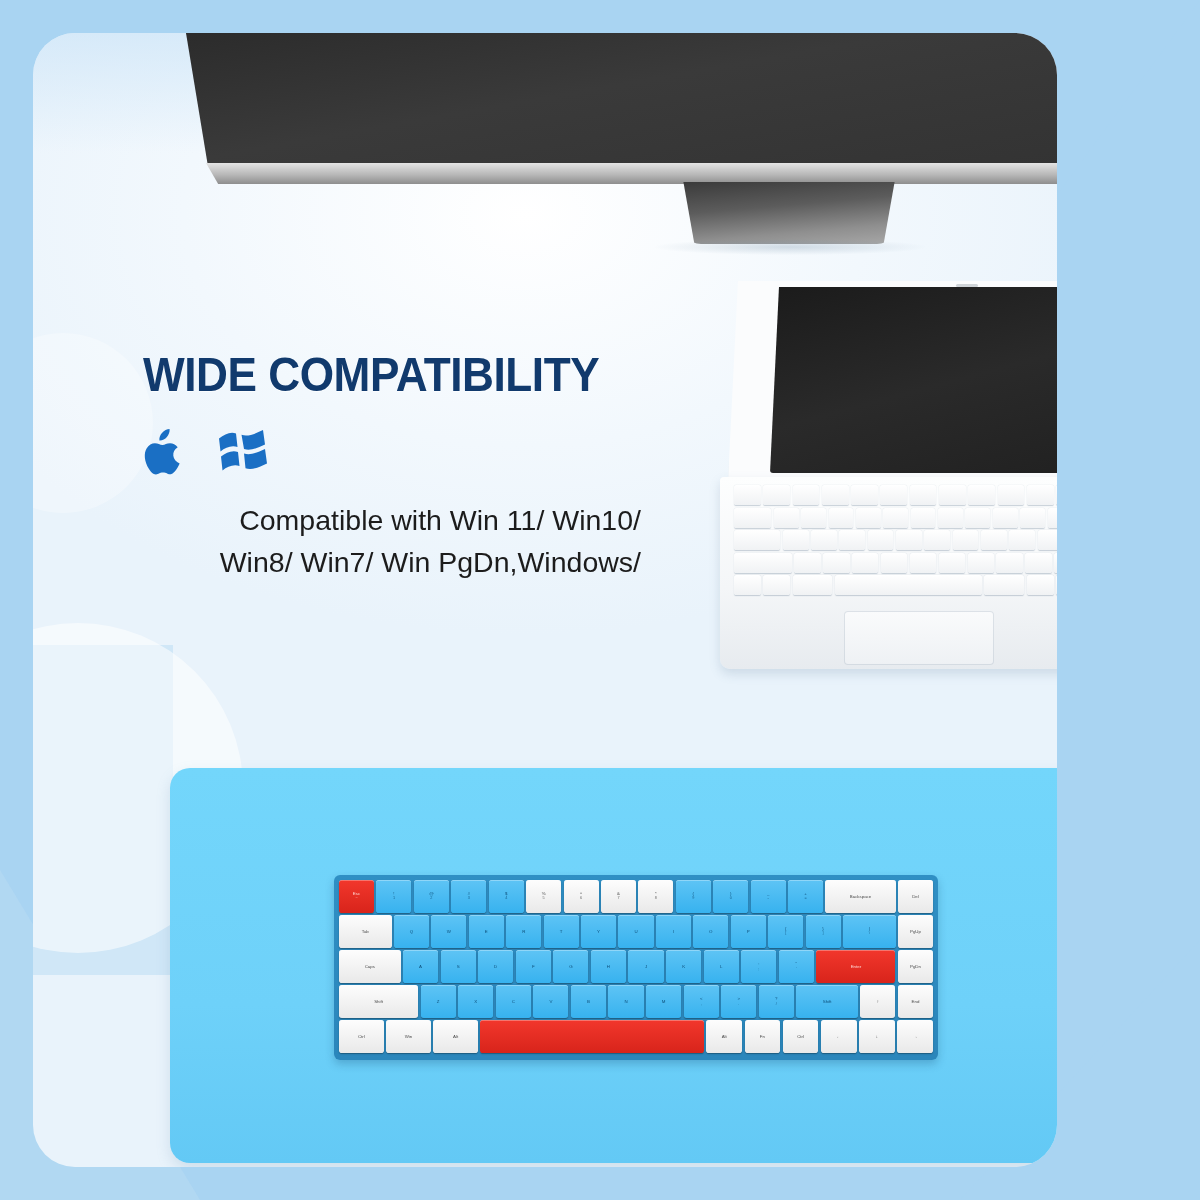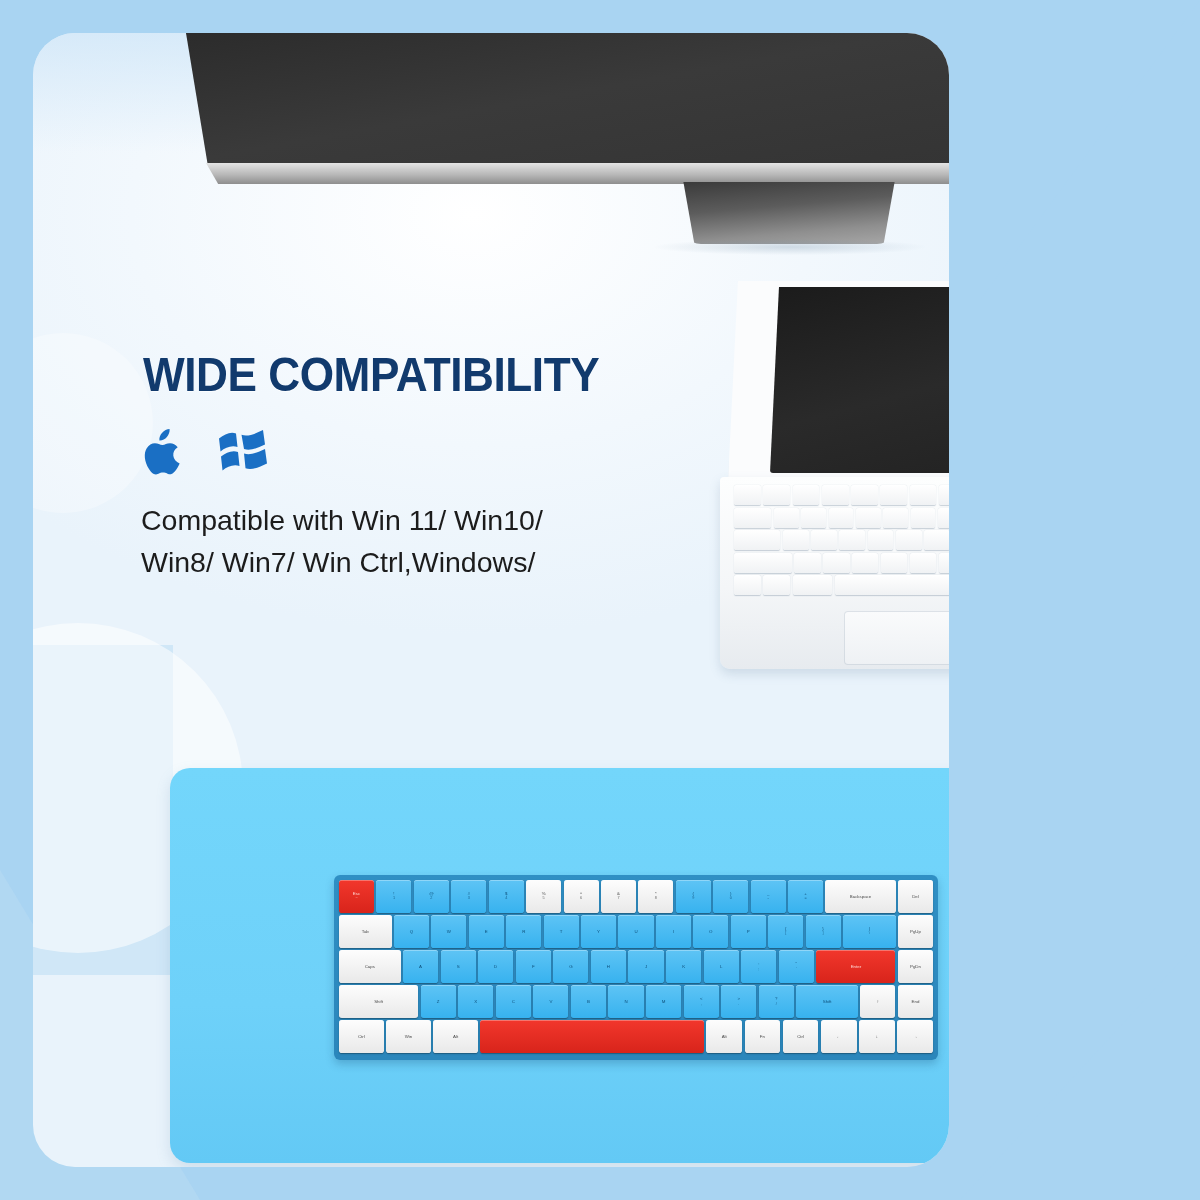--- a/index.html
+++ b/index.html
@@ -36,21 +36,21 @@
     width:200px; height:330px;
     background:#b3d8f2;
     clip-path:polygon(0 0, 0 100%, 100% 100%);
     opacity:.85;
   }
 
   
   .card {
     position:absolute;
     left:33px; top:33px;
-    width:916px; height:1134px;
+    width:1024px; height:1134px;
     background:
       radial-gradient(ellipse 620px 420px at 48% 16%, #ffffff 0%, #f2f8fd 55%, #e9f3fb 100%);
     border-radius:42px;
     overflow:hidden;
   }
 
   
   .deco-circle-1 {
     position:absolute; left:-120px; top:590px;
     width:330px; height:330px; border-radius:50%;
@@ -149,21 +149,21 @@
     white-space:nowrap;
     text-shadow:0 1px 0 rgba(255,255,255,.7);
   }
   .logos { position:absolute; left:110px; top:396px; display:flex; align-items:center; gap:34px; }
   .logo-apple svg, .logo-windows svg { display:block; }
   .body-copy {
     position:absolute; left:108px; top:466px; width:500px;
     font-size:28.5px; line-height:42px;
     color:#1c1c1c;
   }
-  .body-copy span { display:block; }
+  .body-copy span { display:block;text-align:right; }
 
   
   .mat {
     position:absolute; left:137px; top:735px;
     width:930px; height:395px;
     background:linear-gradient(180deg,#73d6fb 0%, #6ed1f9 60%, #63c9f5 100%);
     border-radius:20px;
     box-shadow:0 6px 14px rgba(110,150,180,.22);
   }
 
@@ -312,21 +312,21 @@
           <path fill="#1a6fc4" d="M2 8.5C7.5 4.5 13 1.5 19 3.5l1.5 13.5C14.5 15 8.5 17.5 3.5 21.5L2 8.5z"></path>
           <path fill="#1a6fc4" d="M24.5 4.8C31 7.2 38.5 3.5 46 0l2 14.5c-7.5 3.5-14.5 6.8-21 4.6L24.5 4.8z"></path>
           <path fill="#1a6fc4" d="M4 26.5c5-4 11-6.5 17-4.6L22.5 36C16.5 34 10.5 36.5 5.5 40.5L4 26.5z"></path>
           <path fill="#1a6fc4" d="M27 23.5c6.5 2.2 13.5-1.1 21-4.6L50 33.5c-7.5 3.5-15 7.2-21.5 4.8L27 23.5z"></path>
         </svg>
       </span>
     </div>
 
     <div class="body-copy">
       <span>Compatible with Win 11/ Win10/</span>
-      <span>Win8/ Win7/ Win Ctrl,Windows/</span>
+      <span>Win8/ Win7/ Win PgDn,Windows/</span>
     </div>
 
     <div class="mat">
       <div class="mech">
         <div class="mech-inner" id="mech-inner">
             <div class="mech-row">
               <div class="mkey red">
                 <span>Esc</span>
                 <span class="sub">~</span>
               </div>

